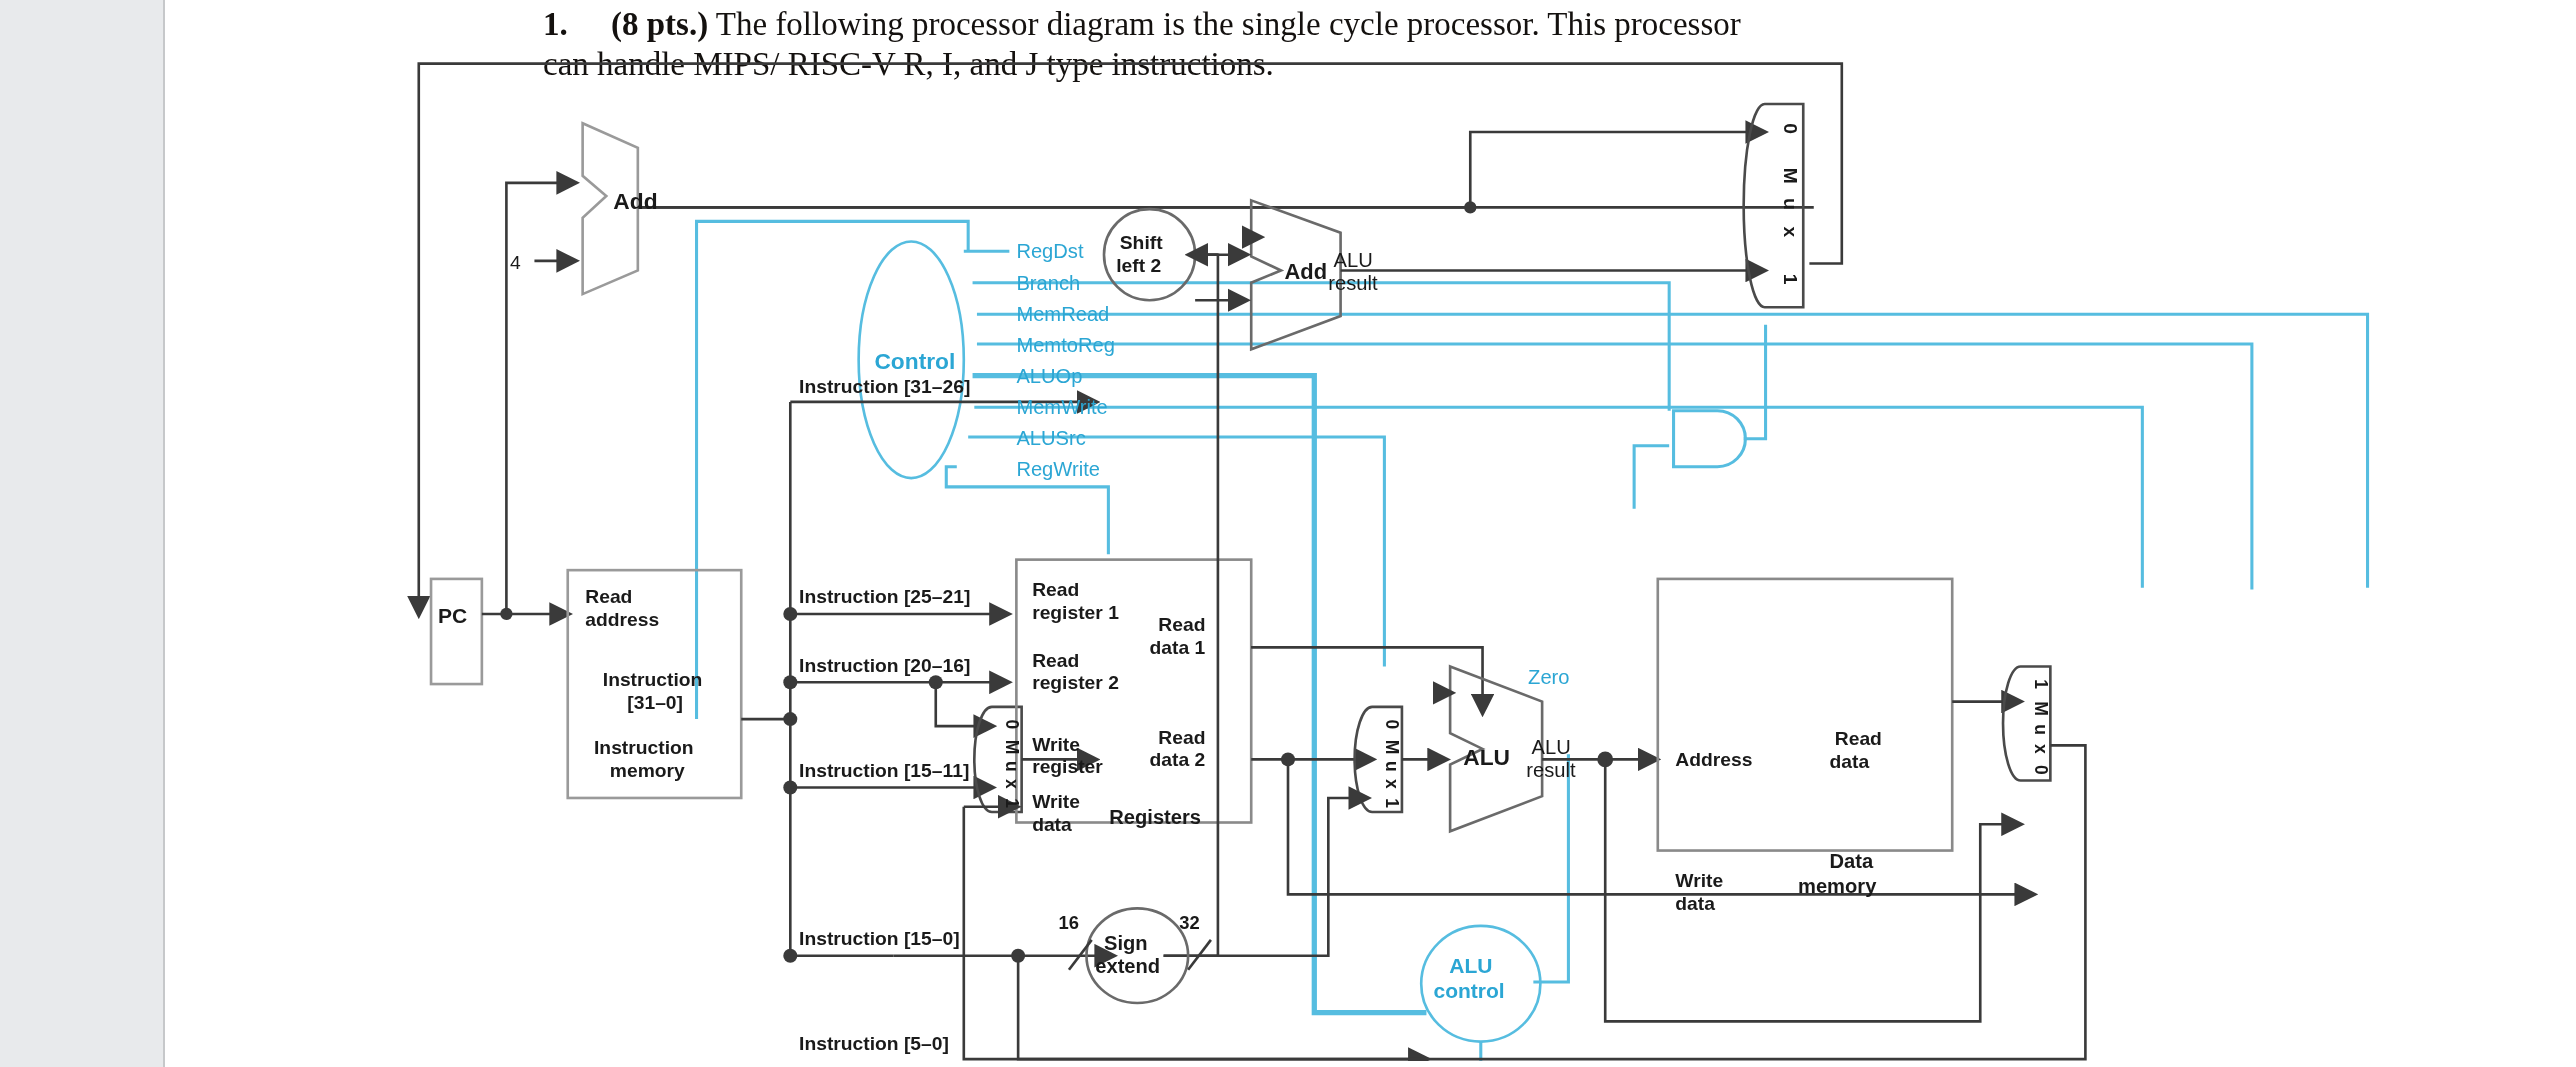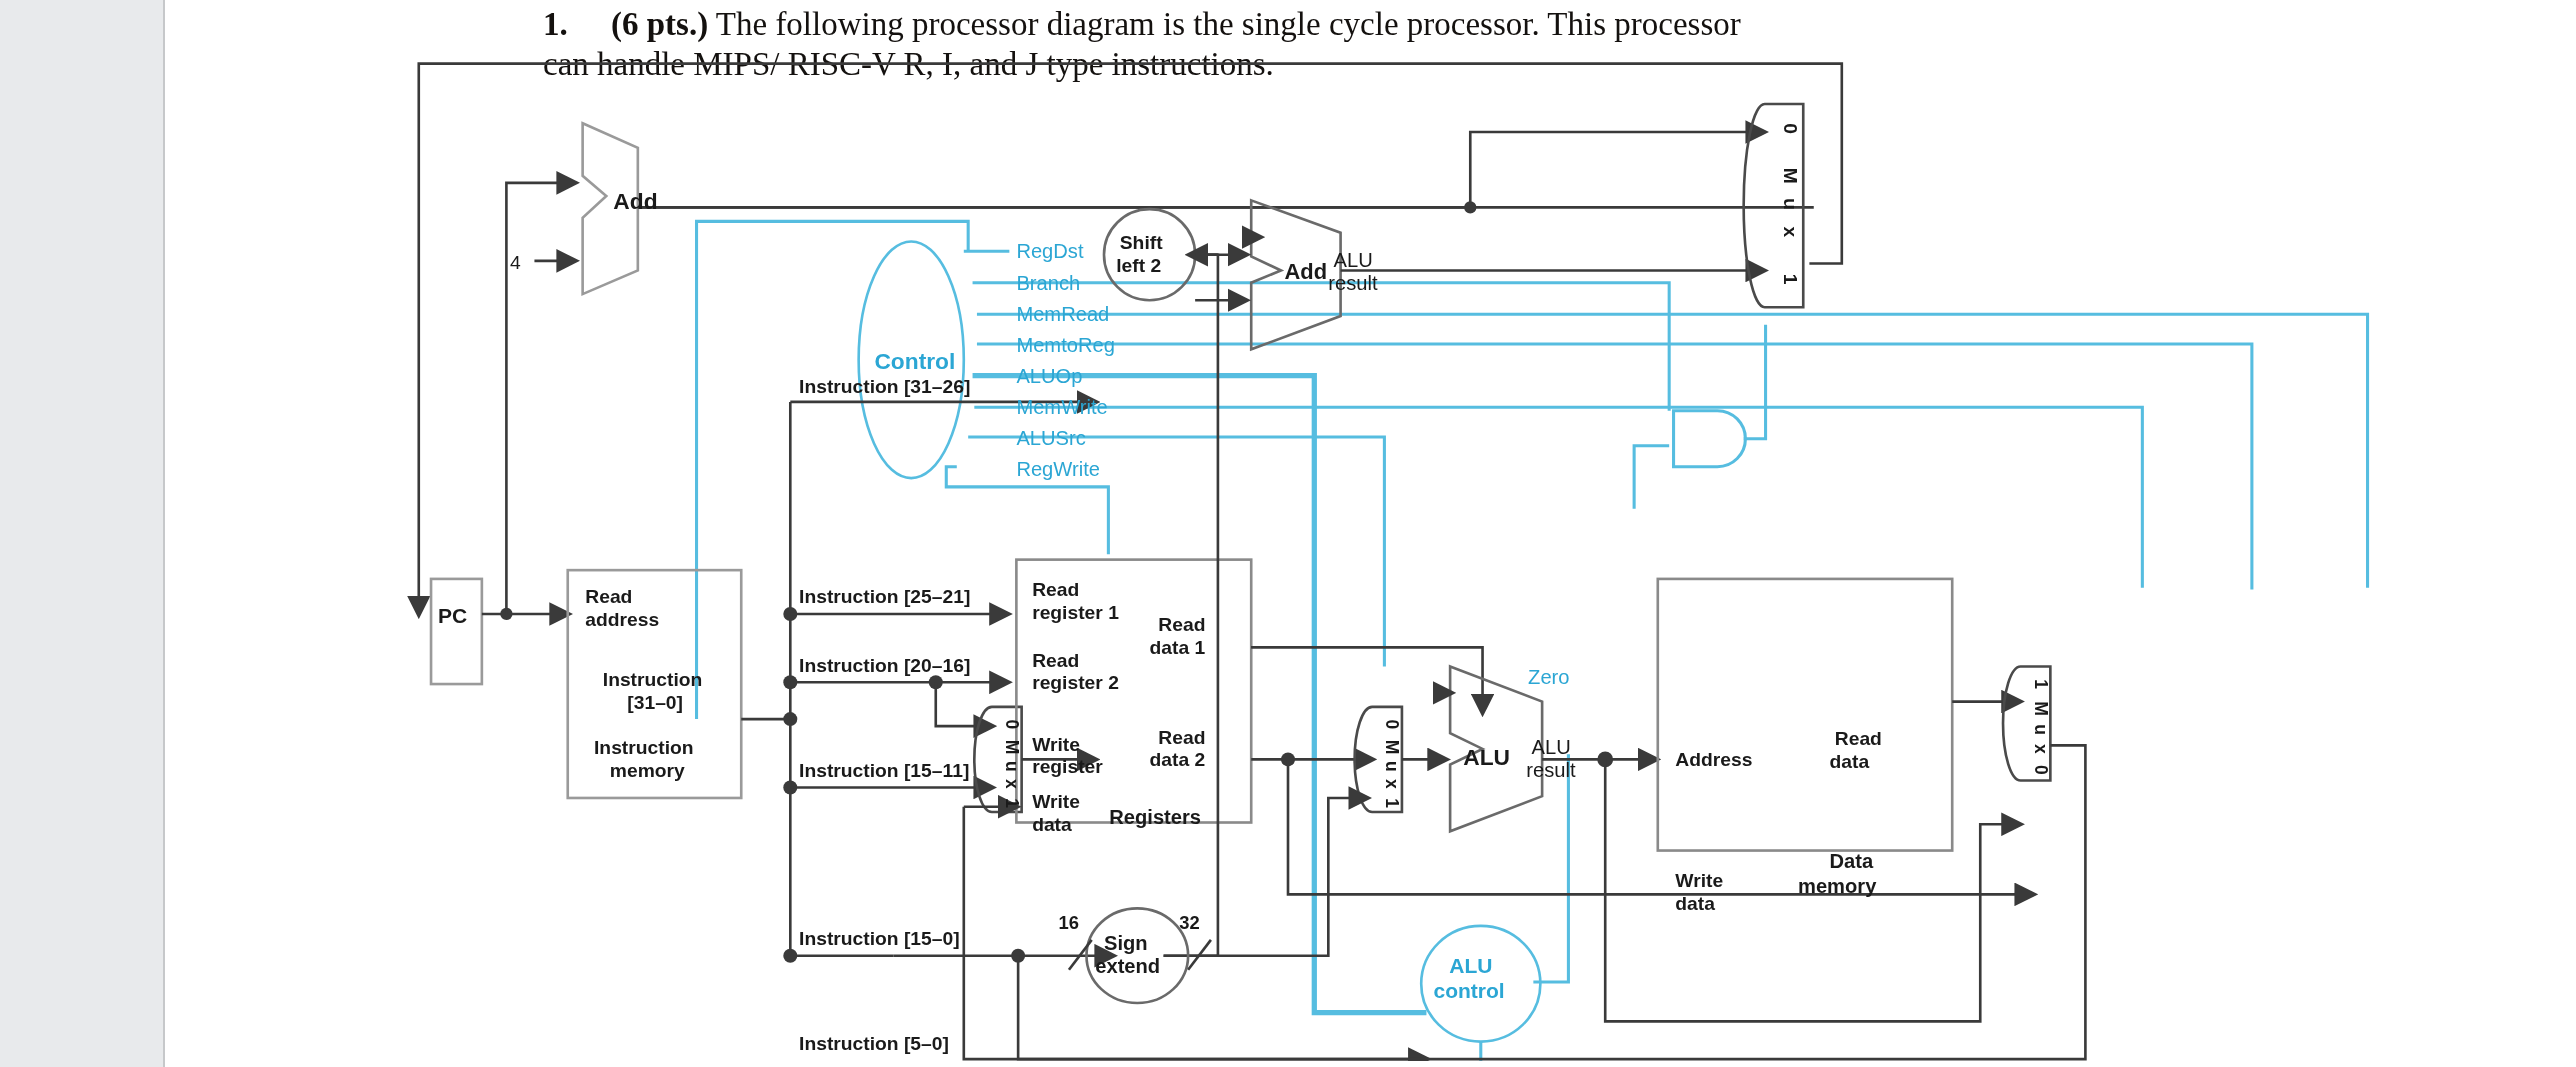--- a/index.html
+++ b/index.html
@@ -26,21 +26,21 @@
 
 <div id="page">
 
   <div id="left-rail"></div>
 
   <div id="content">
 
     <div id="question">
       <span class="qnum">1.</span>
       <span class="qbody">
-        <span class="pts">(6 pts.)</span>
+        <span class="pts">(8 pts.)</span>
         <span>The following processor diagram is the single cycle processor. This processor</span>
         <span class="l2">can handle MIPS/ RISC-V R, I, and J type instructions.</span>
       </span>
     </div>
 
     <div id="figwrap">
       <svg width="2103" height="1008" viewBox="0 0 2400 1150" xmlns="http://www.w3.org/2000/svg">
         <defs>
           <marker id="ah" markerWidth="9" markerHeight="9" refX="7" refY="4.5" orient="auto">
             <path d="M0,0 L9,4.5 L0,9 z" fill="#3a3a3a"></path>

